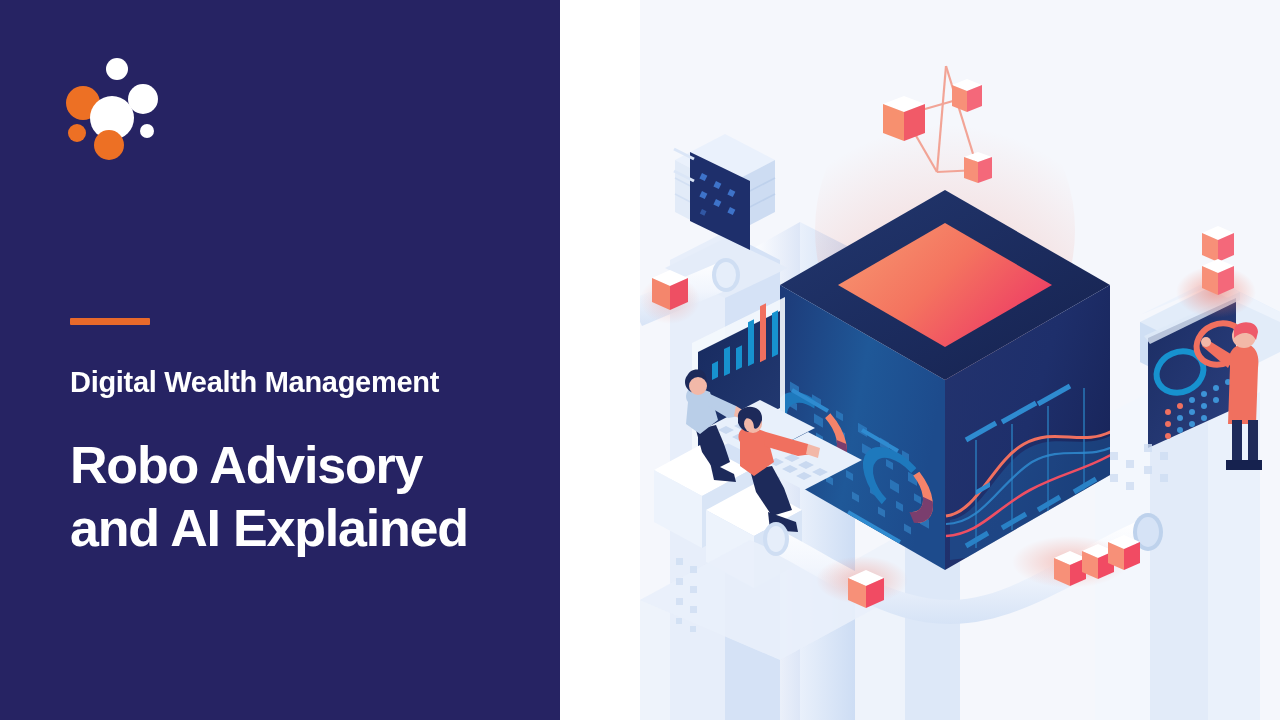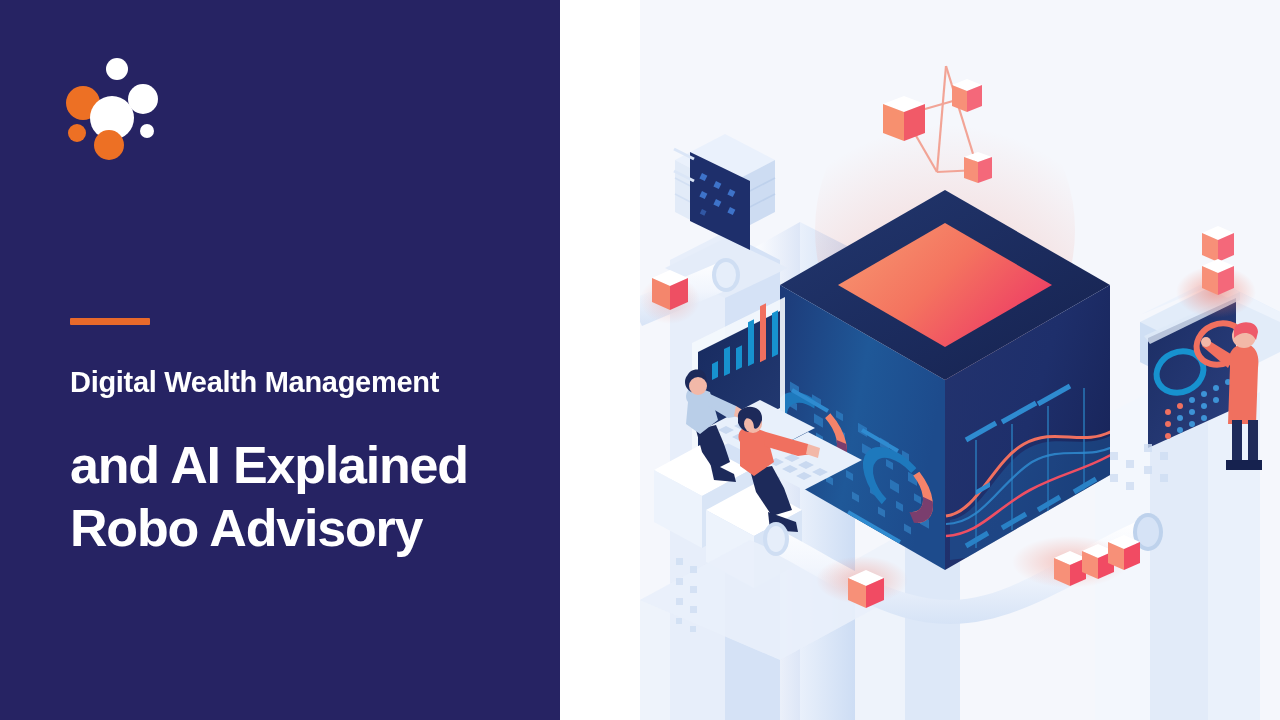--- a/index.html
+++ b/index.html
@@ -56,22 +56,22 @@
       <span class="dot" style="left:2px;top:66px;width:18px;height:18px;background:#ed7024;"></span>
       <span class="dot" style="left:28px;top:72px;width:30px;height:30px;background:#ed7024;"></span>
       <span class="dot" style="left:74px;top:66px;width:14px;height:14px;background:#ffffff;"></span>
     </div>
 
     <div id="accent-rule"></div>
 
     <div id="eyebrow">Digital Wealth Management</div>
 
     <div id="headline">
+      <span class="l">Robo Advisory</span>
       <span class="l">and AI Explained</span>
-      <span class="l">Robo Advisory</span>
     </div>
   </div>
 
   <div id="illustration">
     <svg viewBox="0 0 640 720" xmlns="http://www.w3.org/2000/svg">
       <defs>
         <linearGradient id="gTopCoral" x1="0" y1="0" x2="1" y2="0.6">
           <stop offset="0%" stop-color="#f79a72"></stop>
           <stop offset="55%" stop-color="#f4735f"></stop>
           <stop offset="100%" stop-color="#ee3f64"></stop>

